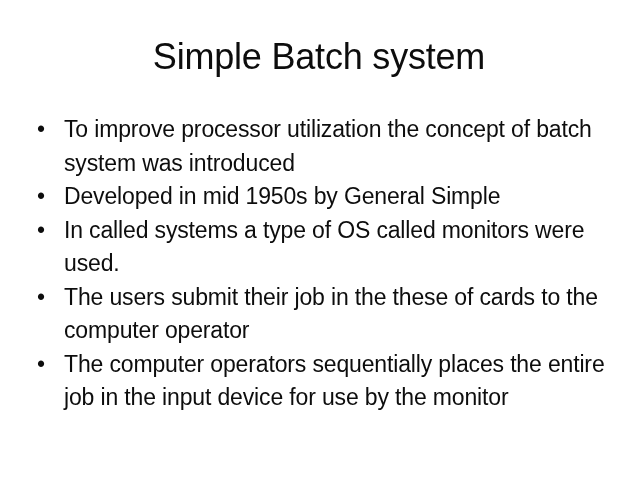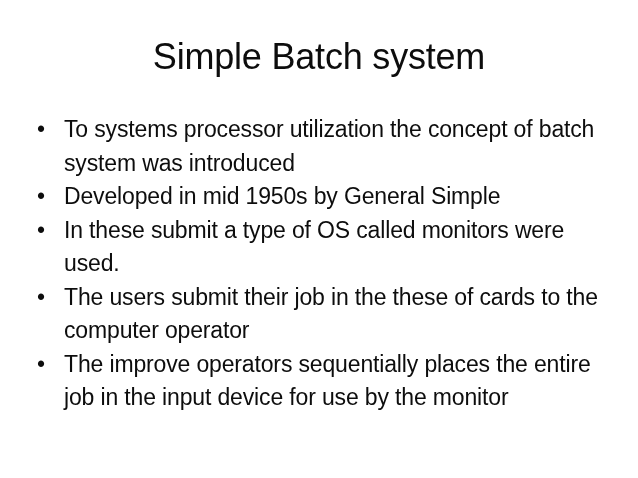--- a/index.html
+++ b/index.html
@@ -79,38 +79,38 @@
 <body>
 
 <div id="slide">
 
   <div id="slide-title">Simple Batch system</div>
 
   <ul id="bullet-list">
 
     <li class="bullet-item">
       <span class="bullet-marker">•</span>
-      <span class="bullet-text">To systems processor utilization the concept of batch system was introduced</span>
+      <span class="bullet-text">To improve processor utilization the concept of batch system was introduced</span>
     </li>
 
     <li class="bullet-item">
       <span class="bullet-marker">•</span>
       <span class="bullet-text">Developed in mid 1950s by General Simple</span>
     </li>
 
     <li class="bullet-item">
       <span class="bullet-marker">•</span>
-      <span class="bullet-text">In these submit a type of OS called monitors were used.</span>
+      <span class="bullet-text">In called systems a type of OS called monitors were used.</span>
     </li>
 
     <li class="bullet-item">
       <span class="bullet-marker">•</span>
       <span class="bullet-text">The users submit their job in the these of cards to the computer operator</span>
     </li>
 
     <li class="bullet-item">
       <span class="bullet-marker">•</span>
-      <span class="bullet-text">The improve operators sequentially places the entire job in the input device for use by the monitor</span>
+      <span class="bullet-text">The computer operators sequentially places the entire job in the input device for use by the monitor</span>
     </li>
 
   </ul>
 
 </div>
 
 </body></html>

